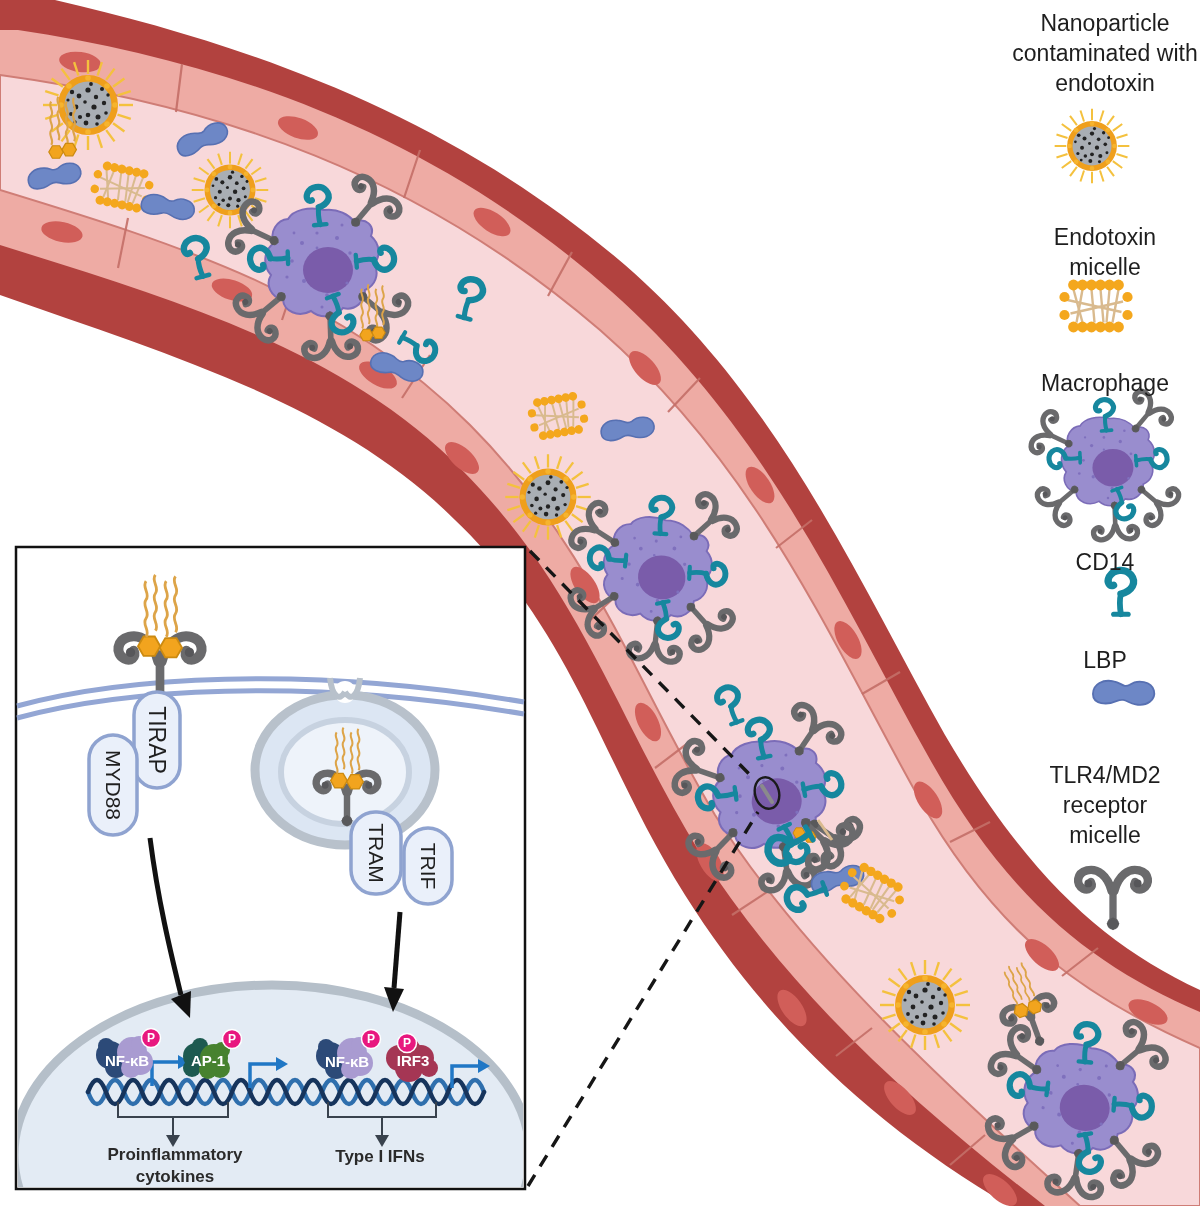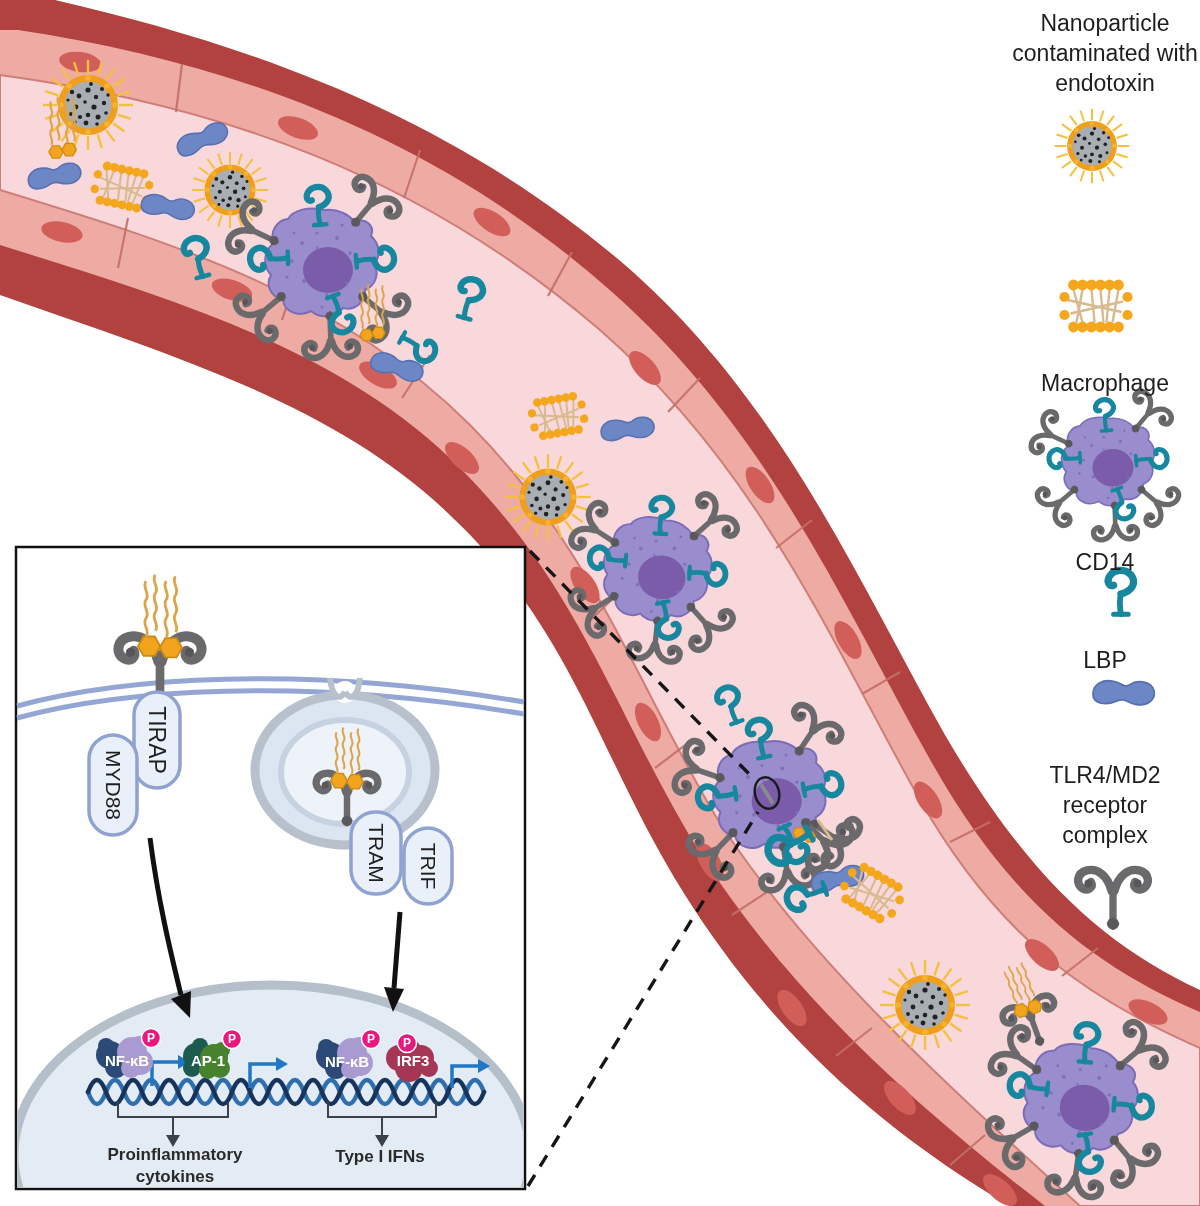--- a/index.html
+++ b/index.html
@@ -406,19 +406,20 @@
     </g>
 
     <text x="175" y="1160" text-anchor="middle" font-size="17" font-weight="bold" fill="#2a2a2a">Proinflammatory</text>
     <text x="175" y="1182" text-anchor="middle" font-size="17" font-weight="bold" fill="#2a2a2a">cytokines</text>
     <text x="380" y="1162" text-anchor="middle" font-size="17" font-weight="bold" fill="#2a2a2a">Type I IFNs</text>
   </g>
 </svg>
 
 <div class="legend">
   <div class="legend-label" style="top:8px;left:0;width:240px;">Nanoparticle contaminated with endotoxin</div>
+  <div class="legend-label" style="top:222px;left:40px;width:160px;">Endotoxin micelle</div>
   <div class="legend-label" style="top:368px;left:0;width:240px;">Macrophage</div>
   <div class="legend-label" style="top:547px;left:0;width:240px;">CD14</div>
   <div class="legend-label" style="top:645px;left:0;width:240px;">LBP</div>
-  <div class="legend-label" style="top:760px;left:47px;width:146px;">TLR4/MD2 receptor complex</div>
+  <div class="legend-label" style="top:760px;left:47px;width:146px;">TLR4/MD2 receptor micelle</div>
 </div>
 
 </div>
 
 </body></html>

